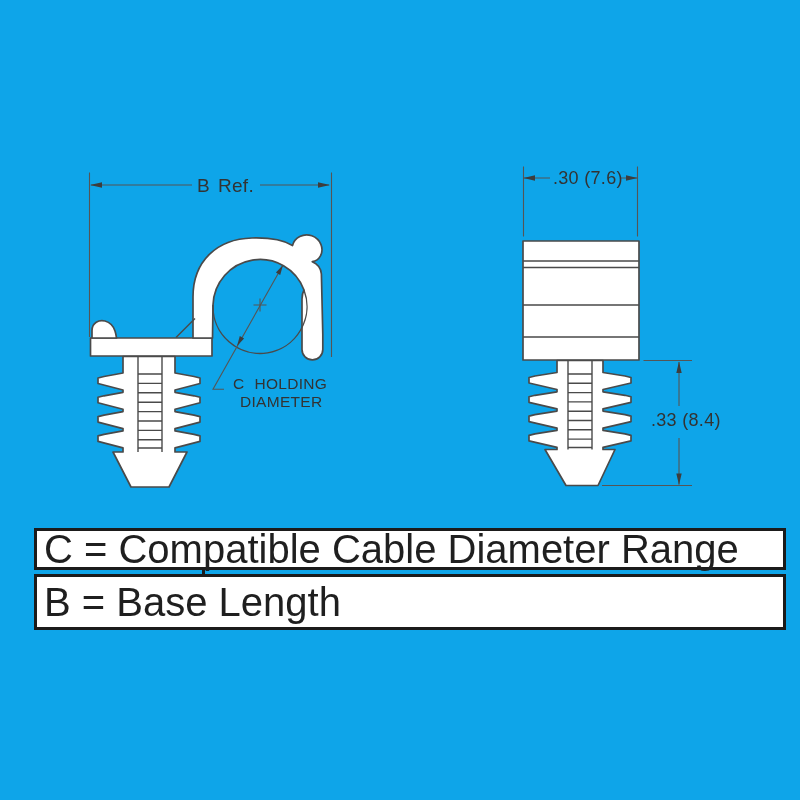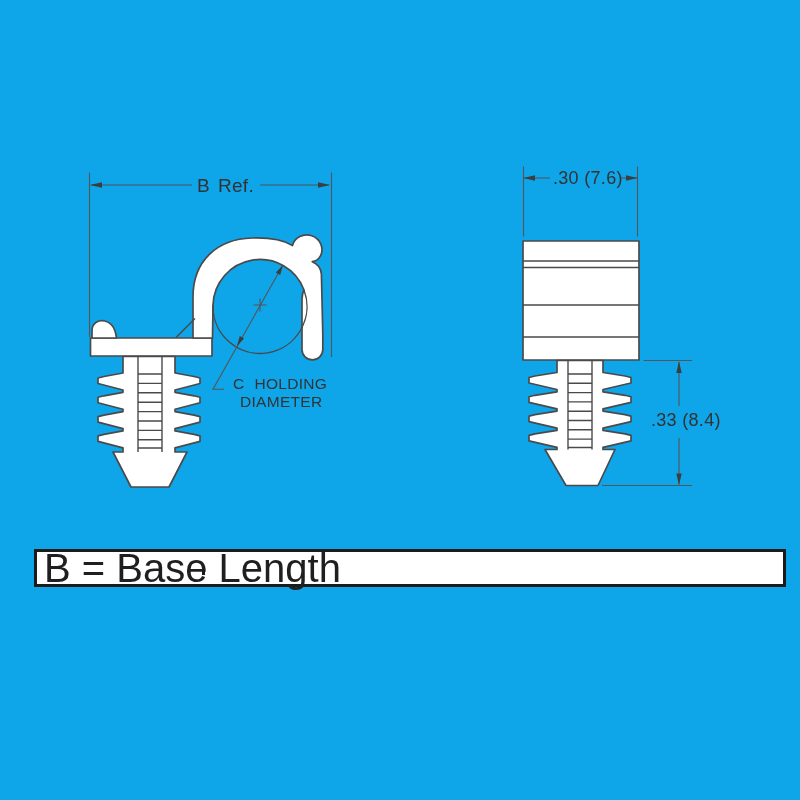--- a/index.html
+++ b/index.html
@@ -12,21 +12,21 @@
   svg .arrow{fill:#3d3d3d;stroke:none;}
   svg text{font-family:"Liberation Sans",sans-serif;fill:#333333;letter-spacing:0.3px;}
   .dim-label-lg{font-size:19px;}
   .dim-label-md{font-size:18px;}
   .dim-label-sm{font-size:15.5px;}
   .legend{position:absolute;left:34px;top:528px;width:752px;}
   .legend-row{box-sizing:border-box;border:3px solid #1b1b1b;background:#ffffff;
               display:flex;align-items:center;padding-left:7px;
               font-size:40px;color:#1f1f1f;white-space:nowrap;overflow:visible;}
   .legend-row.r1{height:42px;}
-  .legend-row.r2{height:38px;margin-top:21px;}
+  .legend-row.r2{height:56px;margin-top:4px;}
   .legend-tick{position:absolute;left:168px;top:41px;width:2.5px;height:6px;background:#1b1b1b;}
 </style>
 </head>
 <body>
 
 <div class="stage">
 
   <svg class="drawing" width="800" height="800" viewBox="0 0 800 800">
 
     <g>
@@ -114,19 +114,22 @@
     <g>
       <path class="dim" d="M 643.5,360.5 H 692 M 602,485.5 H 692"></path>
       <path class="dim" d="M 679,362 V 406 M 679,438 V 484.5"></path>
       <path class="arrow" d="M 679,361.5 L 676.3,373 L 681.7,373 Z
                             M 679,485 L 676.3,473.5 L 681.7,473.5 Z"></path>
       <text class="dim-label-md" x="651" y="425.5">.33 (8.4)</text>
     </g>
   </svg>
 
   <div class="legend">
+    <div class="legend-row r1">
+      <span>C = Compatible Cable Diameter Range</span>
+    </div>
     <div class="legend-row r2">
       <span>B = Base Length</span>
     </div>
     <div class="legend-tick"></div>
   </div>
 
 </div>
 
 </body></html>

